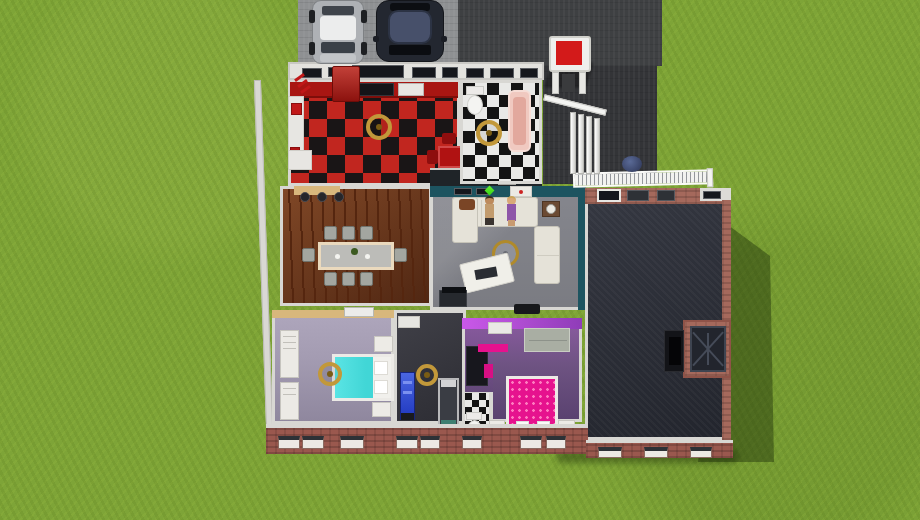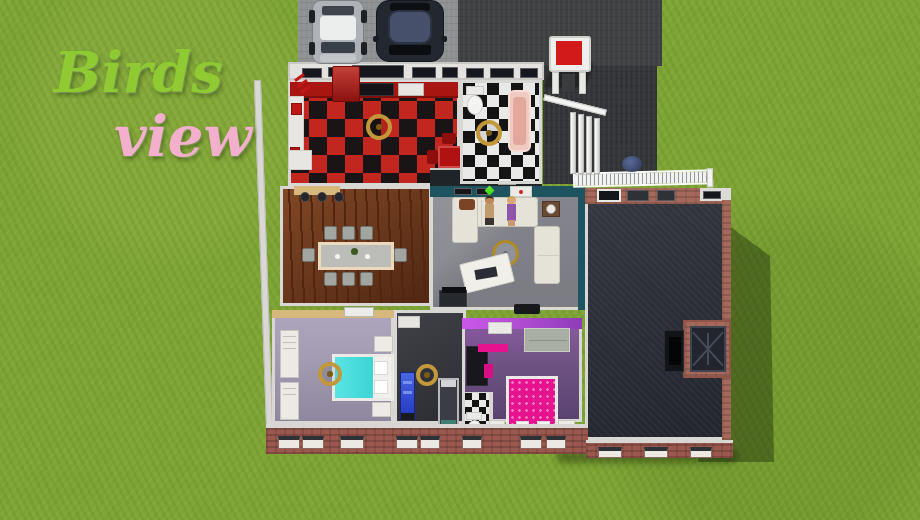--- a/index.html
+++ b/index.html
@@ -309,17 +309,15 @@
 
   <div class="a" style="left:549px;top:34px;width:46px;height:60px;">
     <span class="a" style="left:0;top:2px;width:42px;height:36px;background:#efefed;border:2px solid #cfcfc9;border-radius:3px;"></span>
     <span class="a" style="left:7px;top:7px;width:26px;height:24px;background:var(--red,#d31a1a);"></span>
     <span class="a" style="left:3px;top:38px;width:7px;height:22px;background:#e8e8e4;border:1px solid #c4c4c0;"></span>
     <span class="a" style="left:30px;top:38px;width:7px;height:22px;background:#e8e8e4;border:1px solid #c4c4c0;"></span>
     <span class="a" style="left:13px;top:40px;width:13px;height:18px;background:#3a3b3d;"></span>
   </div>
 
   <div class="a" style="left:50px;top:44px;width:240px;height:140px;">
-    <span class="title-word" style="left:4px;top:0;font-size:56px;color:var(--title_green,#8fca33);">Birds</span>
-    <span class="title-word" style="left:64px;top:64px;font-size:56px;color:var(--title_pink,#f3b0cc);">view</span>
   </div>
 
 </div>
 
 </body></html>

